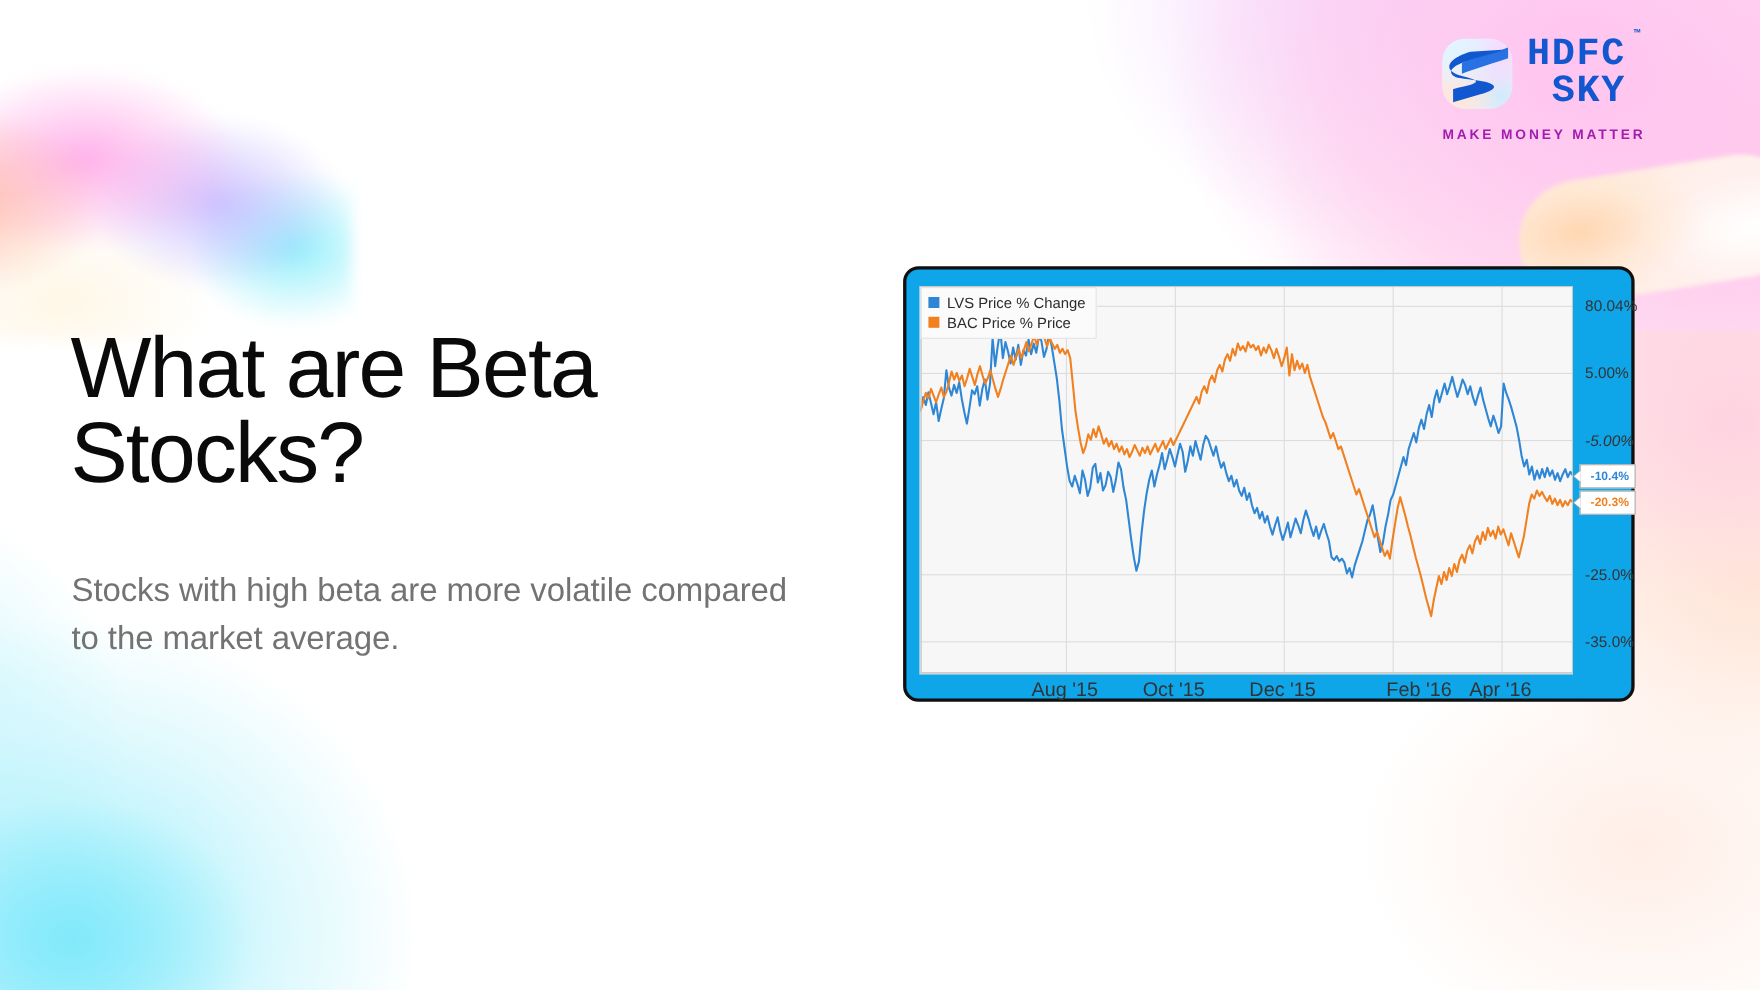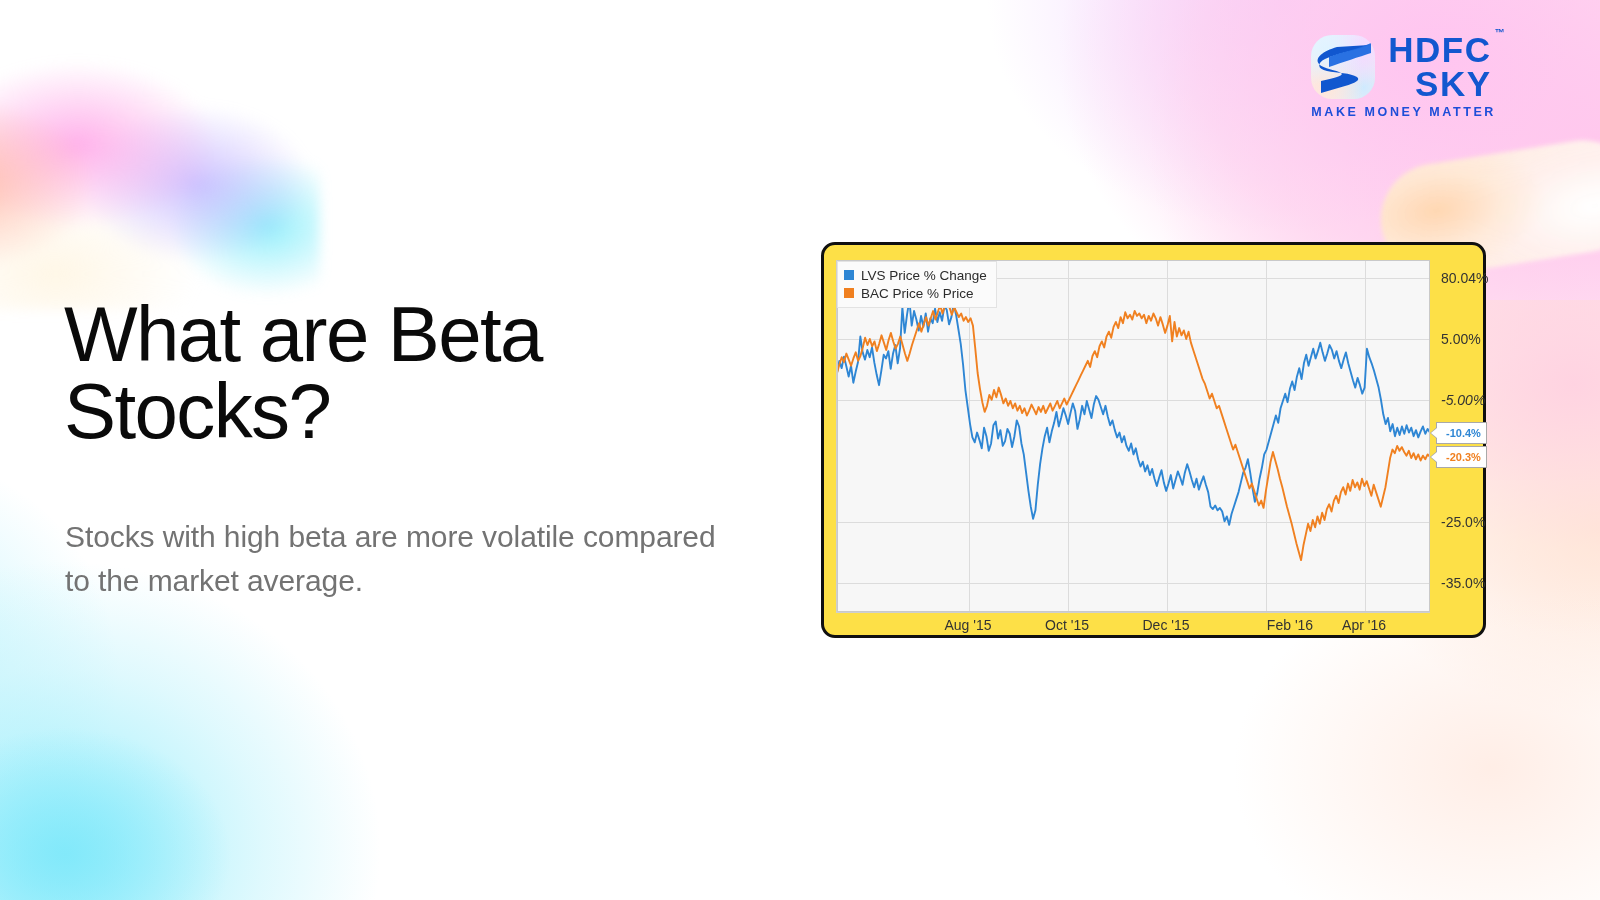--- a/index.html
+++ b/index.html
@@ -60,56 +60,56 @@
     background:radial-gradient(ellipse 220px 170px at 35% 65%, rgba(126,232,250,0.85) 0%, rgba(255,255,255,0) 75%);
   }
   
   #bg-br {
     position:absolute; right:-60px; bottom:-120px; width:560px; height:420px;
     background:radial-gradient(ellipse 340px 260px at 70% 40%, rgba(255,232,222,0.75) 0%, rgba(255,255,255,0) 76%);
   }
 
   
   #logo { position:absolute; right:104px; top:33px; z-index:5; text-align:right; }
-  #logo-row { display:flex; align-items:center; gap:13px; }
+  #logo-row { display:flex; align-items:center; gap:13px;font-family:Liberation Mono, monospace; }
   #logo-mark {
     width:64px; height:64px; border-radius:21px;
     background:
       radial-gradient(circle at 26% 22%, #dff4ff 0%, rgba(255,255,255,0) 55%),
       radial-gradient(circle at 78% 24%, #f3d8ff 0%, rgba(255,255,255,0) 52%),
       radial-gradient(circle at 22% 78%, #ffe6d6 0%, rgba(255,255,255,0) 55%),
       radial-gradient(circle at 82% 82%, #cfeaff 0%, rgba(255,255,255,0) 55%),
       linear-gradient(140deg,#eaf6ff 0%, #f7e9ff 45%, #fff1e6 100%);
     position:relative; overflow:hidden; flex:0 0 auto;
   }
   #logo-mark svg { position:absolute; inset:0; }
   #logo-word { display:flex; flex-direction:column; line-height:0.96; position:relative; }
   #logo-word .wm { font-size:35px; font-weight:700; color:#1257cf; letter-spacing:1.5px; }
   #logo-tm { position:absolute; right:-13px; top:-5px; font-size:10px; color:#1257cf; font-weight:700; }
   #logo-tag {
-    margin-top:5px; font-size:12.5px; font-weight:700; letter-spacing:2.6px;
-    color:#1d4ed8; text-align:right;
+    margin-top:15px; font-size:12.5px; font-weight:700; letter-spacing:2.6px;
+    color:#a21caf; text-align:right;
   }
 
   
   #headline {
     position:absolute; left:64px; top:296px; z-index:5;
     font-size:78px; font-weight:400; line-height:0.99;
     letter-spacing:-1.6px; color:#0a0a0a; width:700px;
   }
   #subtitle {
     position:absolute; left:65px; top:515px; z-index:5;
     font-size:30px; line-height:1.46; color:#737373;
     width:660px; letter-spacing:-0.1px;
   }
 
   
   #chart-card {
     position:absolute; left:821px; top:242px; width:665px; height:396px; z-index:5;
-    background:#fde047; border:3px solid #101010; border-radius:14px;
+    background:#0ea5e9; border:3px solid #101010; border-radius:14px;
   }
   #chart-inner { position:absolute; inset:0; }
 
   
   #plot {
     position:absolute; left:12px; top:15px; width:594px; height:353px;
     background:#f7f7f7; border:1px solid #cfcfcf; border-top:none; border-right:none;
     overflow:visible;
   }
   #plot-bg { position:absolute; inset:0; }
@@ -150,21 +150,21 @@
   }
   .callout::after {
     content:""; position:absolute; left:-7px; top:50%; transform:translateY(-50%);
     width:0; height:0; border-top:6px solid transparent; border-bottom:6px solid transparent;
     border-right:7px solid #a9a9a9; z-index:-1;
   }
 
   
   #xaxis { position:absolute; left:12px; top:372px; width:594px; height:20px; }
   .xtick {
-    position:absolute; top:0; font-size:14px; color:#333;
+    position:absolute; top:0; font-size:18px; color:#333;
     transform:translateX(-50%); white-space:nowrap;
   }
 </style>
 </head>
 <body>
 
 <div id="bg">
   <div id="bg-right"></div>
   <div id="bg-right2"></div>
   <div id="bg-lozenge"></div>

